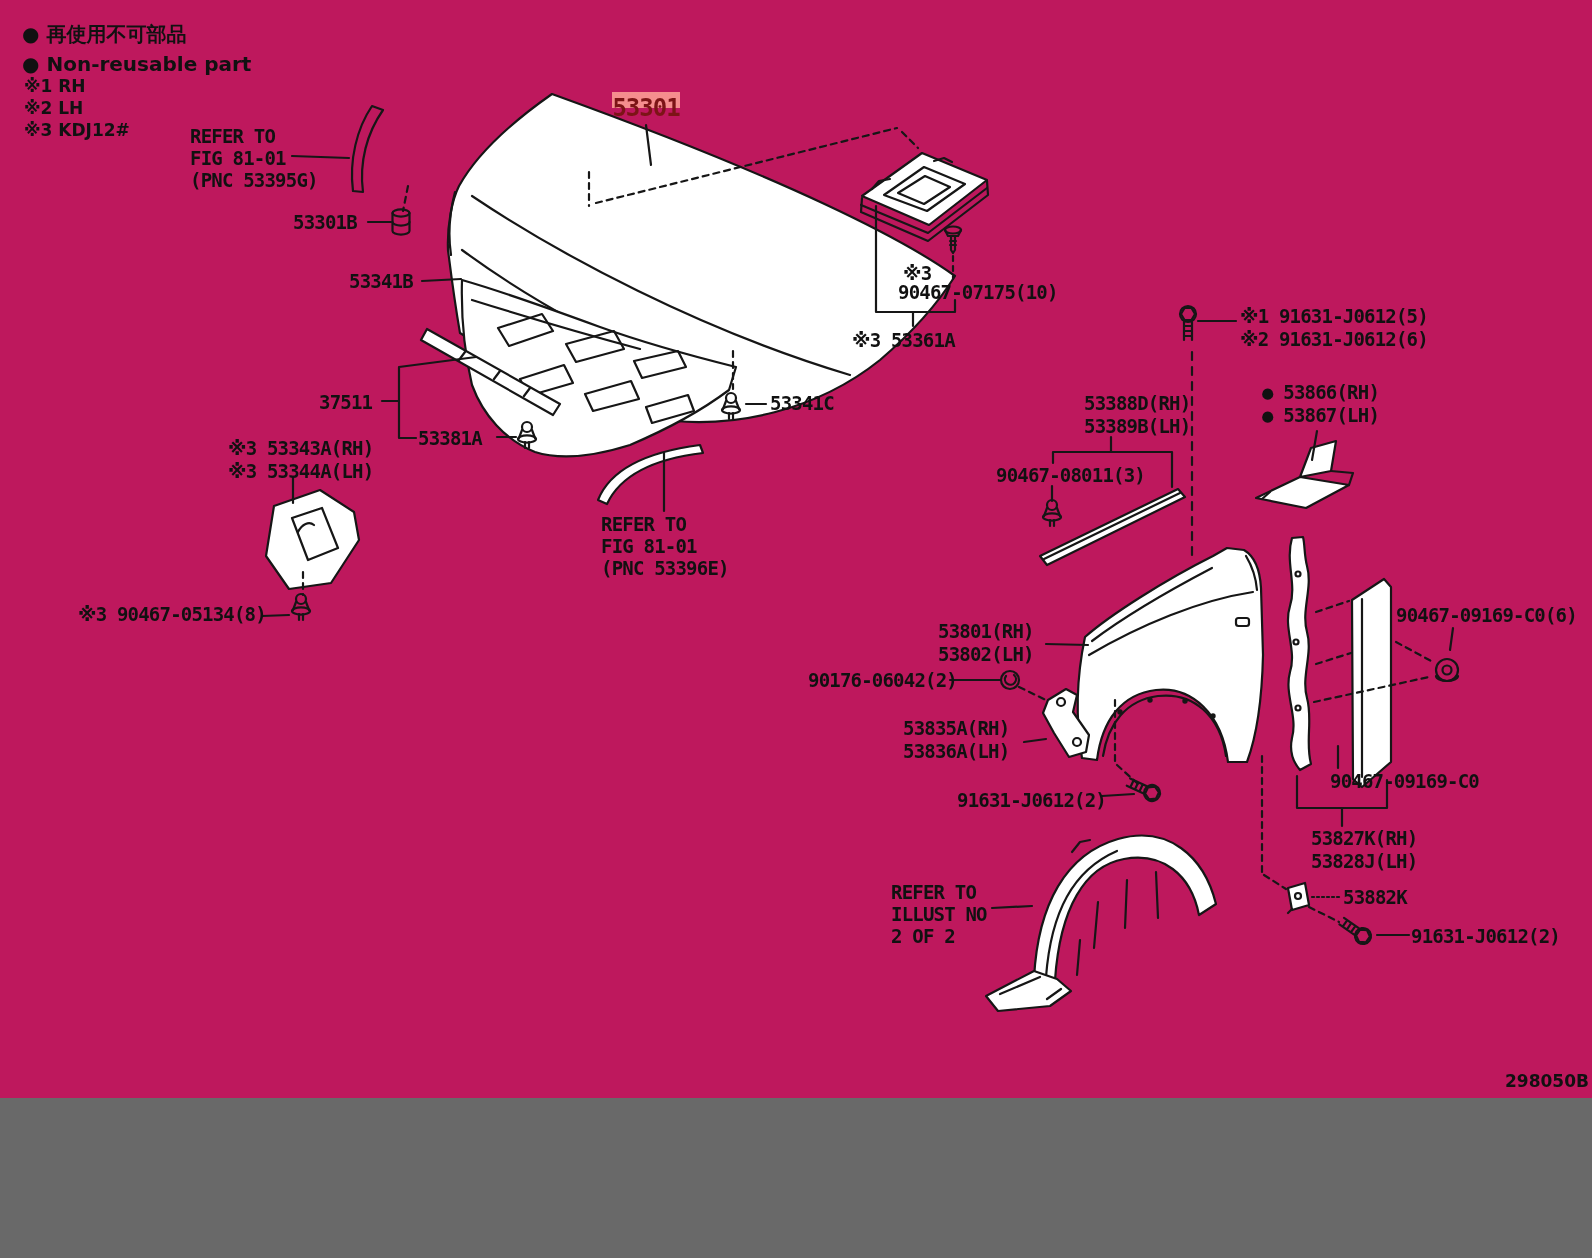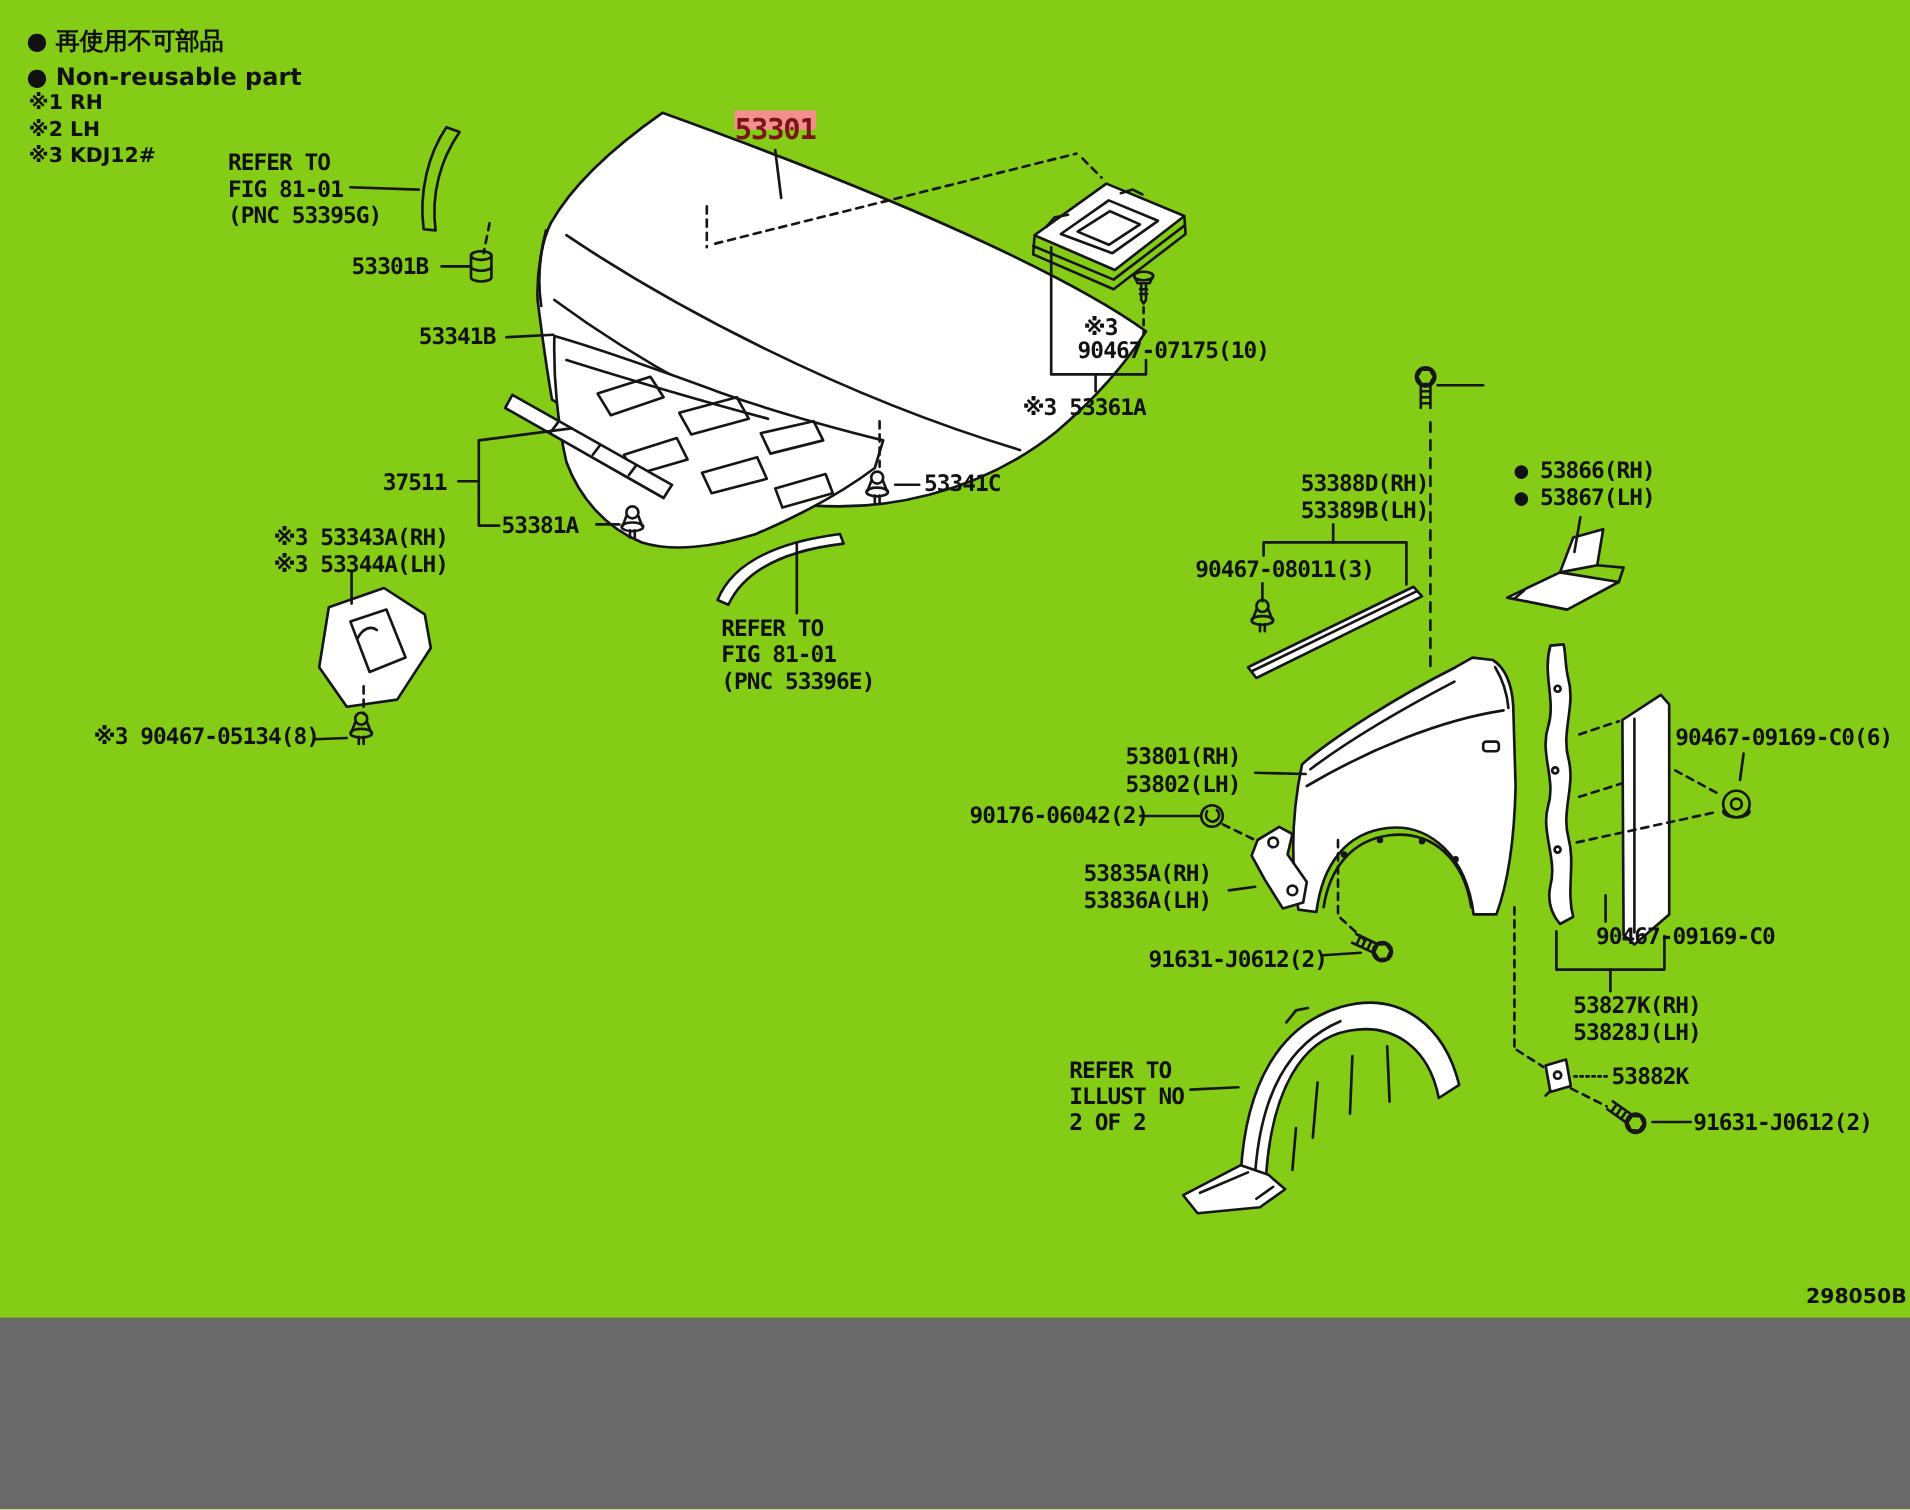--- a/index.html
+++ b/index.html
@@ -1,16 +1,16 @@
 <!DOCTYPE html>
 <html><head>
 <meta charset="utf-8">
 <style>
   html,body{margin:0;padding:0;background:#ffffff;}
-  #stage{position:relative;width:1592px;height:1258px;background:#84cc16;overflow:hidden;
+  #stage{position:relative;width:1592px;height:1258px;background:#be185d;overflow:hidden;
          font-family:"DejaVu Sans Mono","DejaVu Sans",monospace;color:#111;}
   svg{position:absolute;left:0;top:0;}
   .lbl{position:absolute;font:bold 19px/23px "DejaVu Sans Mono","DejaVu Sans",monospace;
        letter-spacing:-0.8px;white-space:nowrap;color:#111;}
   .lbl .ln{display:block;}
   .ref{font:bold 19px/22px "DejaVu Sans Mono","DejaVu Sans",monospace;letter-spacing:-0.8px;}
   .legend-jp,.legend-en{position:absolute;font:bold 20px/24px "DejaVu Sans","Liberation Sans",sans-serif;
        letter-spacing:0;white-space:nowrap;}
   .legend-note{position:absolute;font:bold 17px/21px "DejaVu Sans","Liberation Sans",sans-serif;white-space:nowrap;}
   .hl{position:absolute;left:612px;top:92px;width:68px;height:16px;
@@ -263,20 +263,24 @@
   <div class="lbl" style="left:418px;top:427px;">53381A</div>
   <div class="lbl" style="left:228px;top:437px;">
     <span class="ln">※3 53343A(RH)</span>
     <span class="ln">※3 53344A(LH)</span>
   </div>
   <div class="lbl" style="left:78px;top:603px;">※3 90467-05134(8)</div>
   <div class="lbl" style="left:770px;top:392px;">53341C</div>
   <div class="lbl" style="left:903px;top:262px;">※3</div>
   <div class="lbl" style="left:898px;top:281px;text-align:right;">90467-07175(10)</div>
   <div class="lbl" style="left:852px;top:329px;">※3 53361A</div>
+  <div class="lbl" style="left:1240px;top:305px;">
+    <span class="ln">※1 91631-J0612(5)</span>
+    <span class="ln">※2 91631-J0612(6)</span>
+  </div>
   <div class="lbl" style="left:1262px;top:381px;">
     <span class="ln">● 53866(RH)</span>
     <span class="ln">● 53867(LH)</span>
   </div>
   <div class="lbl" style="left:1084px;top:392px;">
     <span class="ln">53388D(RH)</span>
     <span class="ln">53389B(LH)</span>
   </div>
   <div class="lbl" style="left:996px;top:464px;">90467-08011(3)</div>
   <div class="lbl" style="left:938px;top:620px;">

